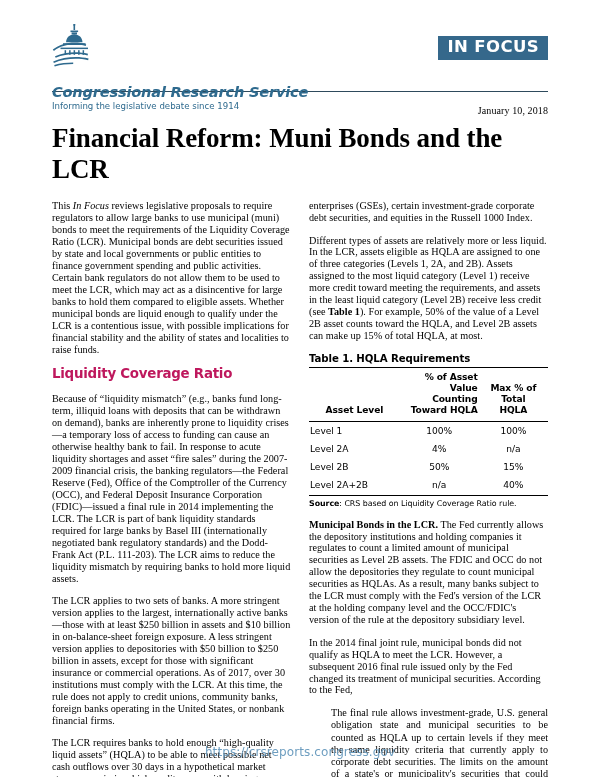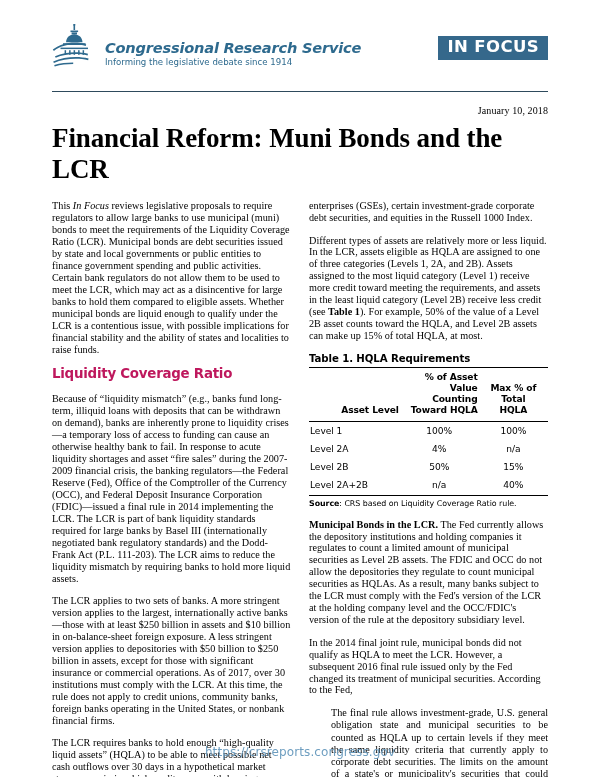--- a/index.html
+++ b/index.html
@@ -30,20 +30,21 @@
     position: relative;
     height: 58px;
     padding-top: 26px;
     display: flex;
     align-items: flex-start;
     justify-content: space-between;
   }
   .brand {
     display: flex;
     align-items: flex-start;
+    flex-direction: column;
   }
   .logo-mark {
     width: 46px;
     height: 44px;
     flex: 0 0 46px;
     margin-right: 7px;
     margin-top: -2px;
   }
   .brand-text {
     padding-top: 14px;
@@ -164,21 +165,21 @@
     font-size: 9.1px;
   }
   table.hqla th {
     font-weight: bold;
     vertical-align: bottom;
     padding: 4px 1px 5px 1px;
     line-height: 11px;
     border-bottom: 1.3px solid #000;
     letter-spacing: -0.1px;
   }
-  table.hqla th.c1 { text-align: right; width: 38%; }
+  table.hqla th.c1 { text-align: center; width: 38%; }
   table.hqla th.c2 { text-align: right; width: 33%; }
   table.hqla th.c3 { text-align: center; width: 29%; }
   table.hqla td {
     padding: 4.0px 1px;
     line-height: 10px;
     letter-spacing: -0.05px;
   }
   table.hqla td.c1 { text-align: left; }
   table.hqla td.c2 { text-align: center; }
   table.hqla td.c3 { text-align: center; }

